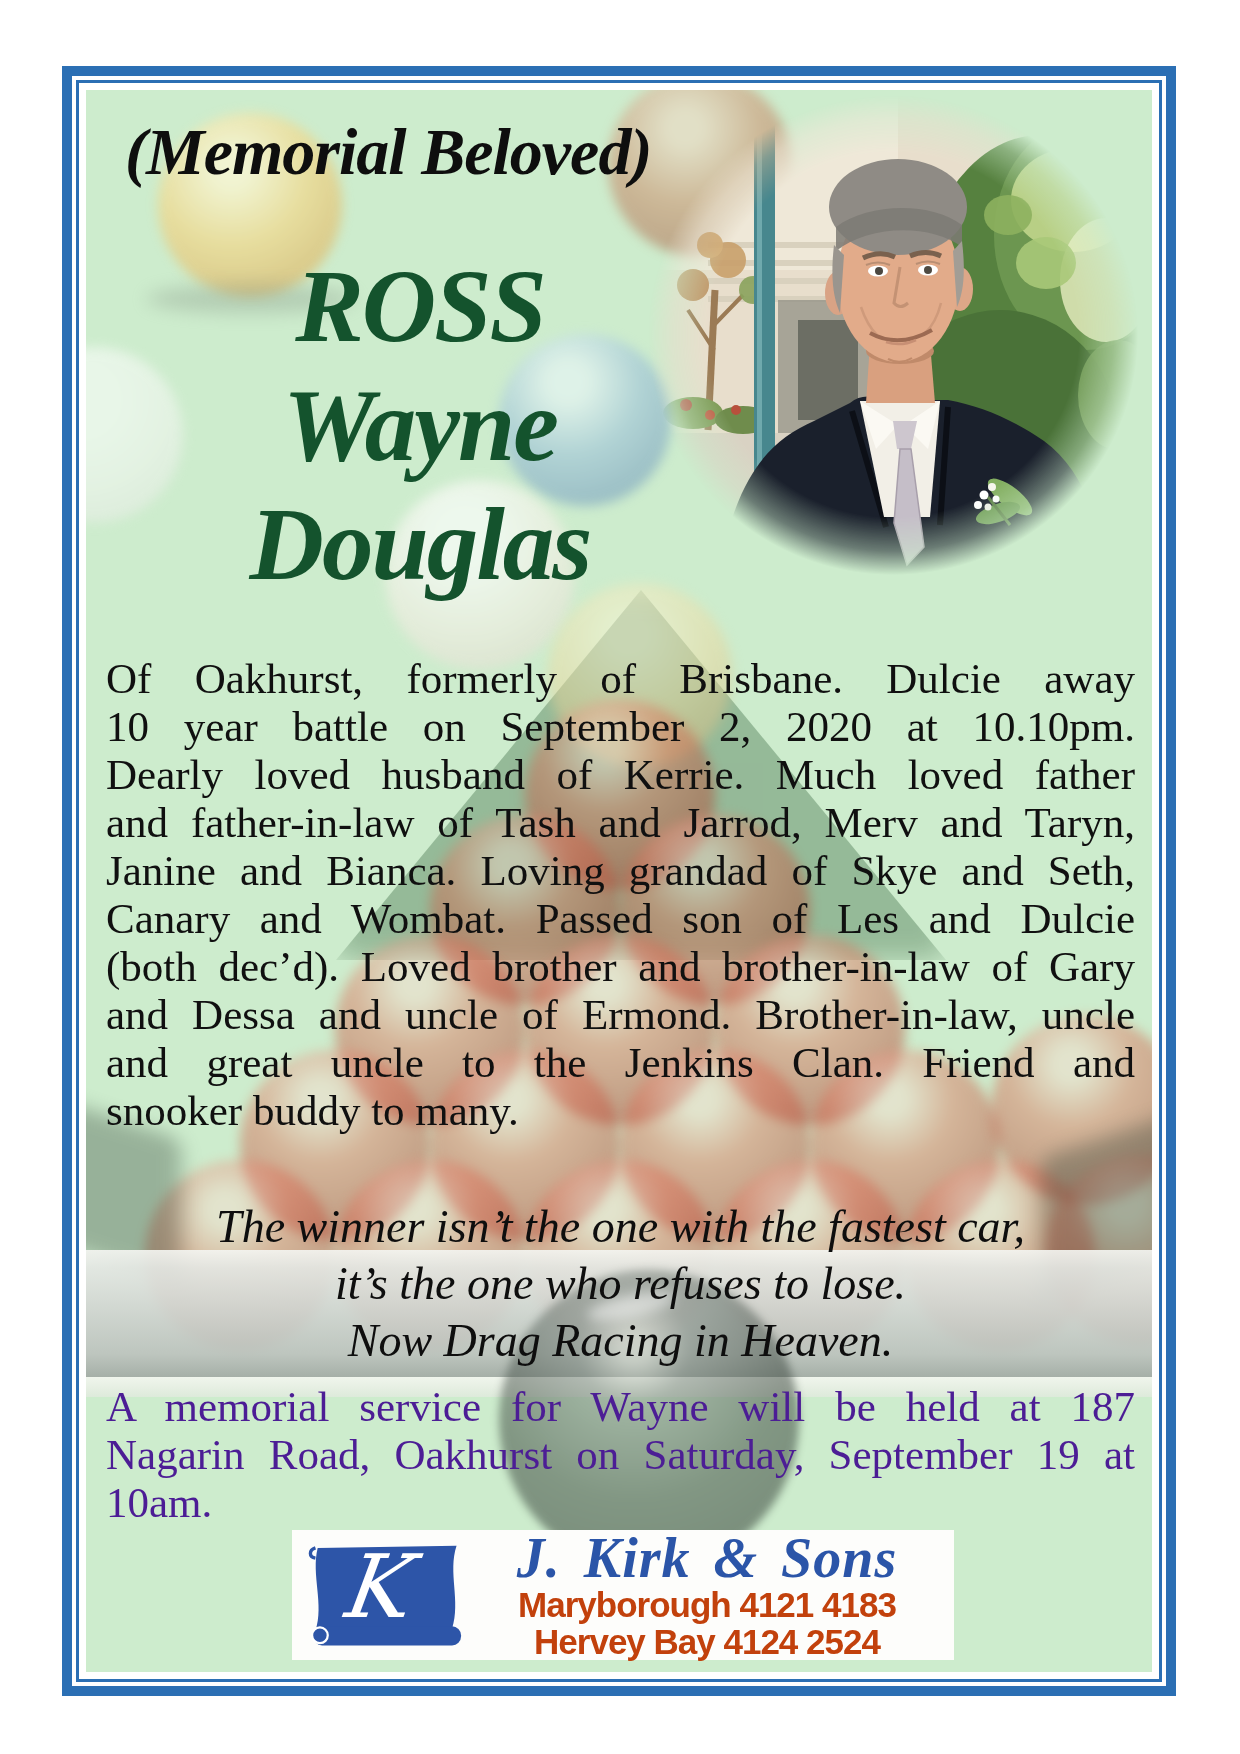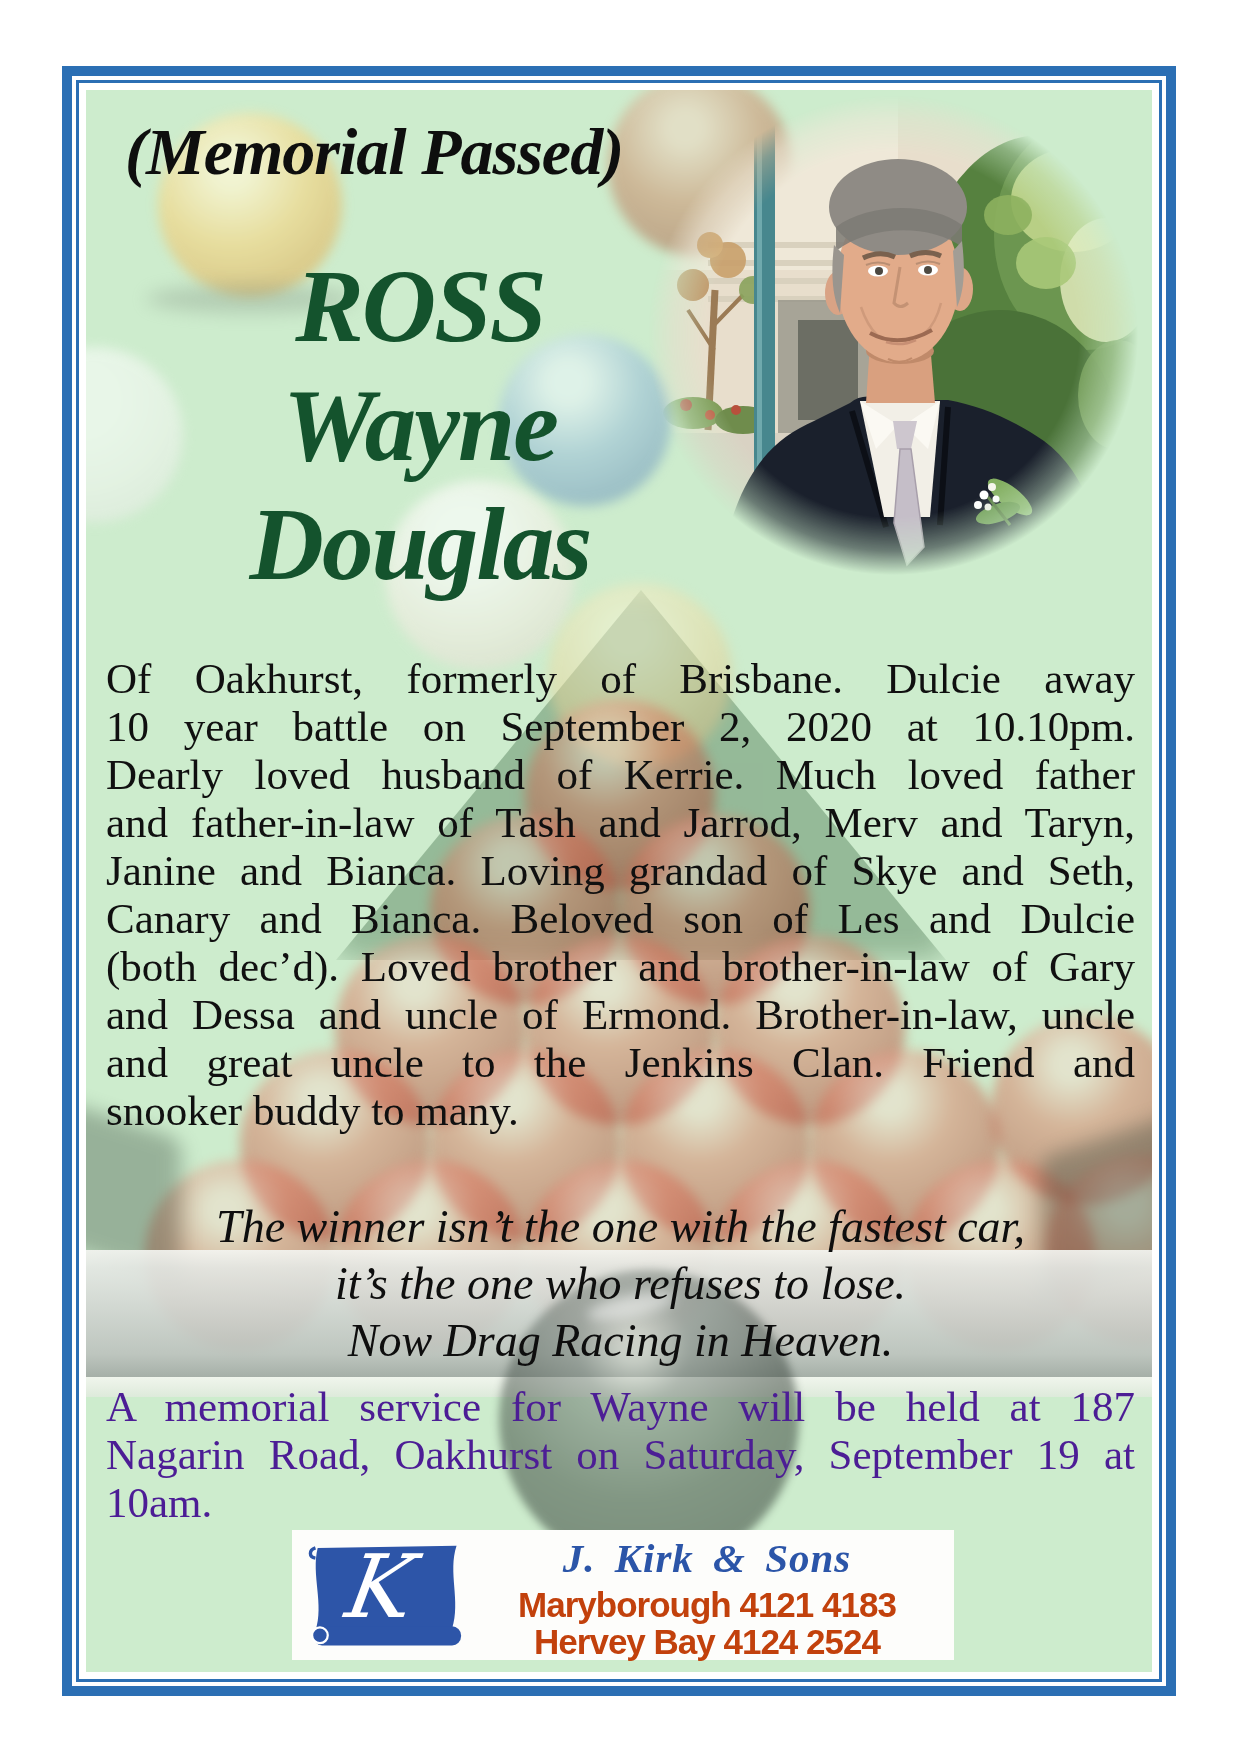--- a/index.html
+++ b/index.html
@@ -56,21 +56,21 @@
      font-size:46px;line-height:57px;font-weight:normal;font-style:italic;color:#0e0e0e;}
   .service{position:absolute;left:20px;width:1029px;top:1293px;
      font-size:43px;line-height:48px;color:#4c1d95;}
 
   
   .logo-box{position:absolute;left:206px;top:1440px;width:662px;height:130px;
      background:#fdfdfb;display:flex;align-items:center;box-sizing:border-box;padding:6px 10px;}
   .k-mark{flex:0 0 168px;height:112px;}
   .fh-text{flex:1;text-align:center;color:#2b55a8;}
   .fh-name{font-family:"Liberation Serif",serif;font-style:italic;font-weight:600;
-     font-size:41px;line-height:56px;letter-spacing:1px;word-spacing:8px;}
+     font-size:56px;line-height:56px;letter-spacing:1px;word-spacing:8px;}
   .fh-phone{font-family:"Liberation Sans",sans-serif;font-weight:bold;
      font-size:35px;line-height:37px;color:#c2410c;letter-spacing:-1px;}
 
   .photo{position:absolute;left:562px;top:5px;width:490px;height:480px;}
 </style>
 </head>
 <body>
 
 <div class="frame-outer">
  <div class="frame-inner">
@@ -105,21 +105,21 @@
       <div class="ball red" style="left:960px;top:1065px;"></div>
 
       <div class="rail-wedge" style="left:-25px;top:1030px;width:120px;height:145px;transform:skewY(18deg);"></div>
       <div class="rail-wedge" style="left:955px;top:1045px;width:140px;height:145px;transform:skewY(-18deg);"></div>
       <div class="cushion"></div>
       <div class="cushion-strip"></div>
       <div class="blackball"></div>
       <div class="blackball-glint"></div>
     </div>
 
-    <h1 class="title">(Memorial Passed)</h1>
+    <h1 class="title">(Memorial Beloved)</h1>
 
     <div class="photo">
       <svg viewBox="0 0 490 480" width="490" height="480">
         <defs>
           <radialGradient id="feather" cx="50%" cy="50%" r="50%">
             <stop offset="0%" stop-color="#fff"></stop>
             <stop offset="76%" stop-color="#fff"></stop>
             <stop offset="90%" stop-color="#fff" stop-opacity="0.55"></stop>
             <stop offset="100%" stop-color="#fff" stop-opacity="0"></stop>
           </radialGradient>
@@ -220,21 +220,21 @@
       <div>Wayne</div>
       <div>Douglas</div>
     </div>
 
     <div class="obituary">
       <div class="jline">Of Oakhurst, formerly of Brisbane. Dulcie away</div>
       <div class="jline">10 year battle on September 2, 2020 at 10.10pm.</div>
       <div class="jline">Dearly loved husband of Kerrie. Much loved father</div>
       <div class="jline">and father-in-law of Tash and Jarrod, Merv and Taryn,</div>
       <div class="jline">Janine and Bianca. Loving grandad of Skye and Seth,</div>
-      <div class="jline">Canary and Bianca. Beloved son of Les and Dulcie</div>
+      <div class="jline">Canary and Wombat. Passed son of Les and Dulcie</div>
       <div class="jline">(both dec’d). Loved brother and brother-in-law of Gary</div>
       <div class="jline">and Dessa and uncle of Ermond. Brother-in-law, uncle</div>
       <div class="jline">and great uncle to the Jenkins Clan. Friend and</div>
       <div class="jline last">snooker buddy to many.</div>
     </div>
 
     <div class="quotes">
       <div>The winner isn’t the one with the fastest car,</div>
       <div>it’s the one who refuses to lose.</div>
       <div>Now Drag Racing in Heaven.</div>

